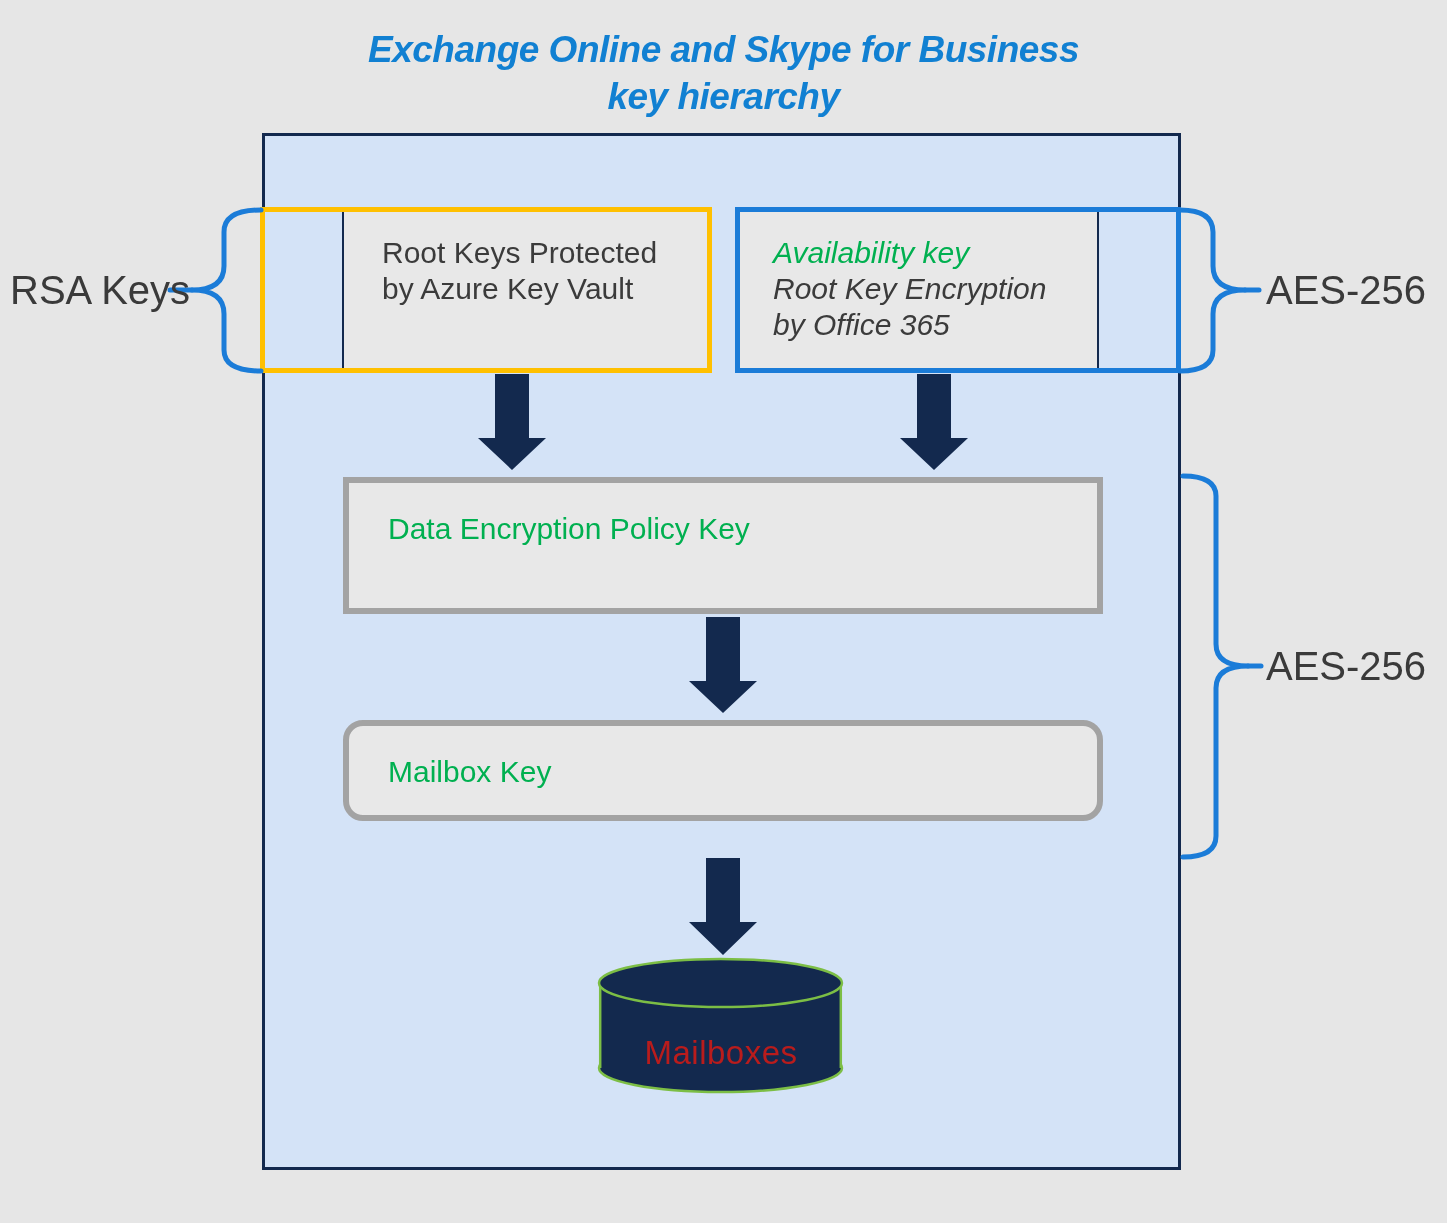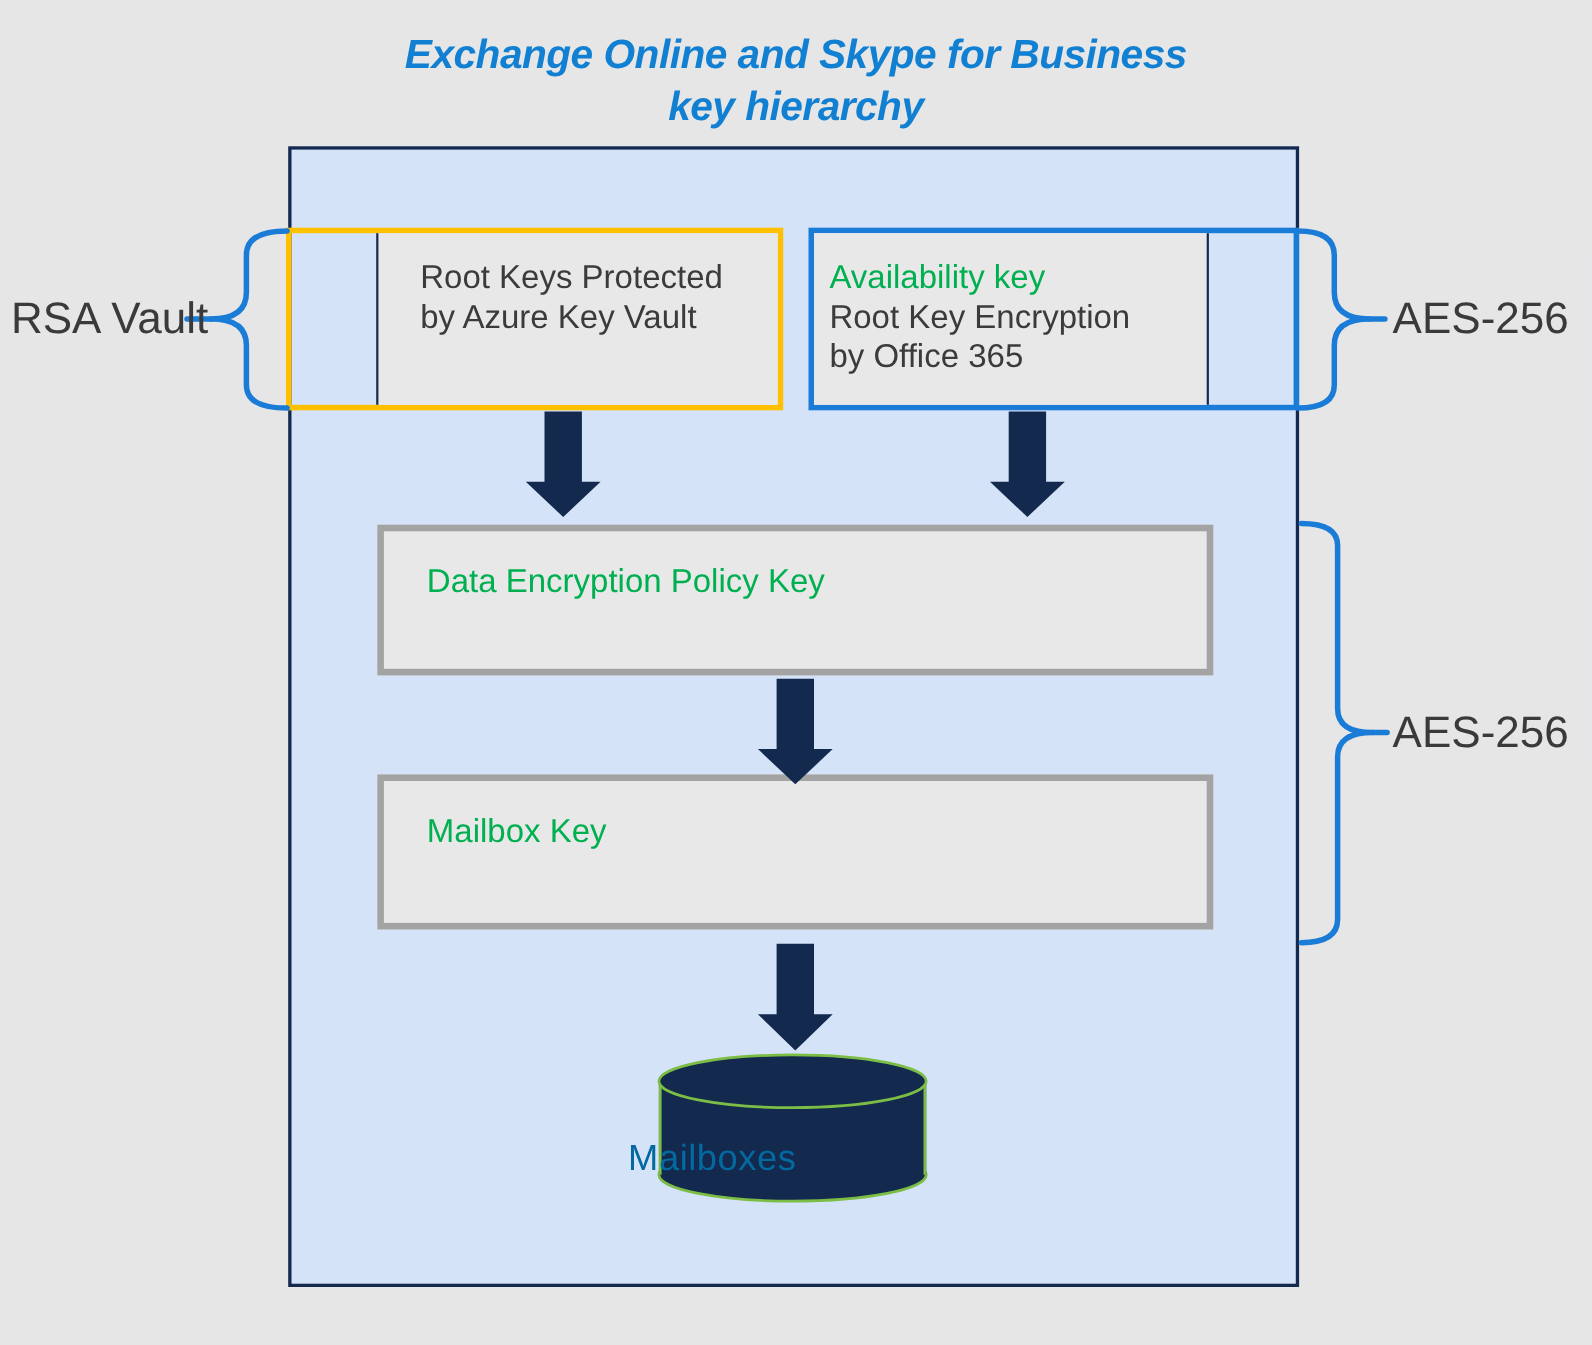--- a/index.html
+++ b/index.html
@@ -20,45 +20,45 @@
   
   .keybox{position:absolute;display:flex;box-sizing:border-box;height:166px;top:207px;}
   .keybox.orange{left:260px;width:452px;border:5px solid #ffc000;}
   .keybox.blue{left:735px;width:446px;border:5px solid #1b7cd8;}
   .keybox .spacer{width:77px;}
   .keybox .graypane{
     flex:1;background:#e8e8e8;box-sizing:border-box;
     padding:23px 0 0 38px;
   }
   .keybox.orange .graypane{border-left:2px solid #13294e;}
-  .keybox.blue .graypane{border-right:2px solid #13294e;padding-left:14px;}
+  .keybox.blue .graypane{border-right:2px solid #13294e;padding-left:33px;font-style:italic;}
   .boxline{font-size:30px;line-height:36px;color:#3b3b3b;white-space:nowrap;}
   .hl{color:#00b050;}
   
   .widebox{
     position:absolute;left:343px;width:760px;box-sizing:border-box;
     background:#e8e8e8;border:6px solid #a3a3a3;
     padding:27px 0 15px 39px;
   }
   .widebox.dep{top:477px;height:137px;}
-  .widebox.mbx{top:704px;height:141px;}
+  .widebox.mbx{top:720px;height:101px;border-radius:20px;}
   .widebox .boxline{line-height:37px;}
   
   .sidelabel{
     position:absolute;font-size:40px;color:#3a3a3a;line-height:44px;white-space:nowrap;
   }
   .lbl-rsa{left:10px;top:268px;width:160px;text-align:right;}
   .lbl-aes-top{left:1266px;top:268px;}
   .lbl-aes-bottom{left:1266px;top:644px;}
   
   .overlay{position:absolute;left:0;top:0;pointer-events:none;}
   
   .db-label{
-    position:absolute;left:571px;top:1034px;width:300px;text-align:left;
-    color:#0369a1;font-size:33px;font-weight:400;letter-spacing:0.5px;
+    position:absolute;left:571px;top:1034px;width:300px;text-align:center;
+    color:#b91c1c;font-size:33px;font-weight:400;letter-spacing:0.5px;
   }
 </style>
 </head>
 <body>
 
 <div class="canvas">
 
   <div class="page-title">
     <div>Exchange Online and Skype for Business</div>
     <div>key hierarchy</div>
@@ -113,19 +113,19 @@
 
     <g>
       <ellipse cx="720.5" cy="1068" rx="121.5" ry="24" fill="#13294e" stroke="#7cbe45" stroke-width="2.5"></ellipse>
       <rect x="599" y="983" width="243" height="85" fill="#13294e"></rect>
       <line x1="600.2" y1="983" x2="600.2" y2="1068" stroke="#7cbe45" stroke-width="2.5"></line>
       <line x1="840.8" y1="983" x2="840.8" y2="1068" stroke="#7cbe45" stroke-width="2.5"></line>
       <ellipse cx="720.5" cy="983" rx="121.5" ry="24" fill="#13294e" stroke="#7cbe45" stroke-width="2.5"></ellipse>
     </g>
   </svg>
 
-  <div class="sidelabel lbl-rsa">RSA Vault</div>
+  <div class="sidelabel lbl-rsa">RSA Keys</div>
   <div class="sidelabel lbl-aes-top">AES-256</div>
   <div class="sidelabel lbl-aes-bottom">AES-256</div>
 
   <div class="db-label">Mailboxes</div>
 
 </div>
 
 </body></html>

